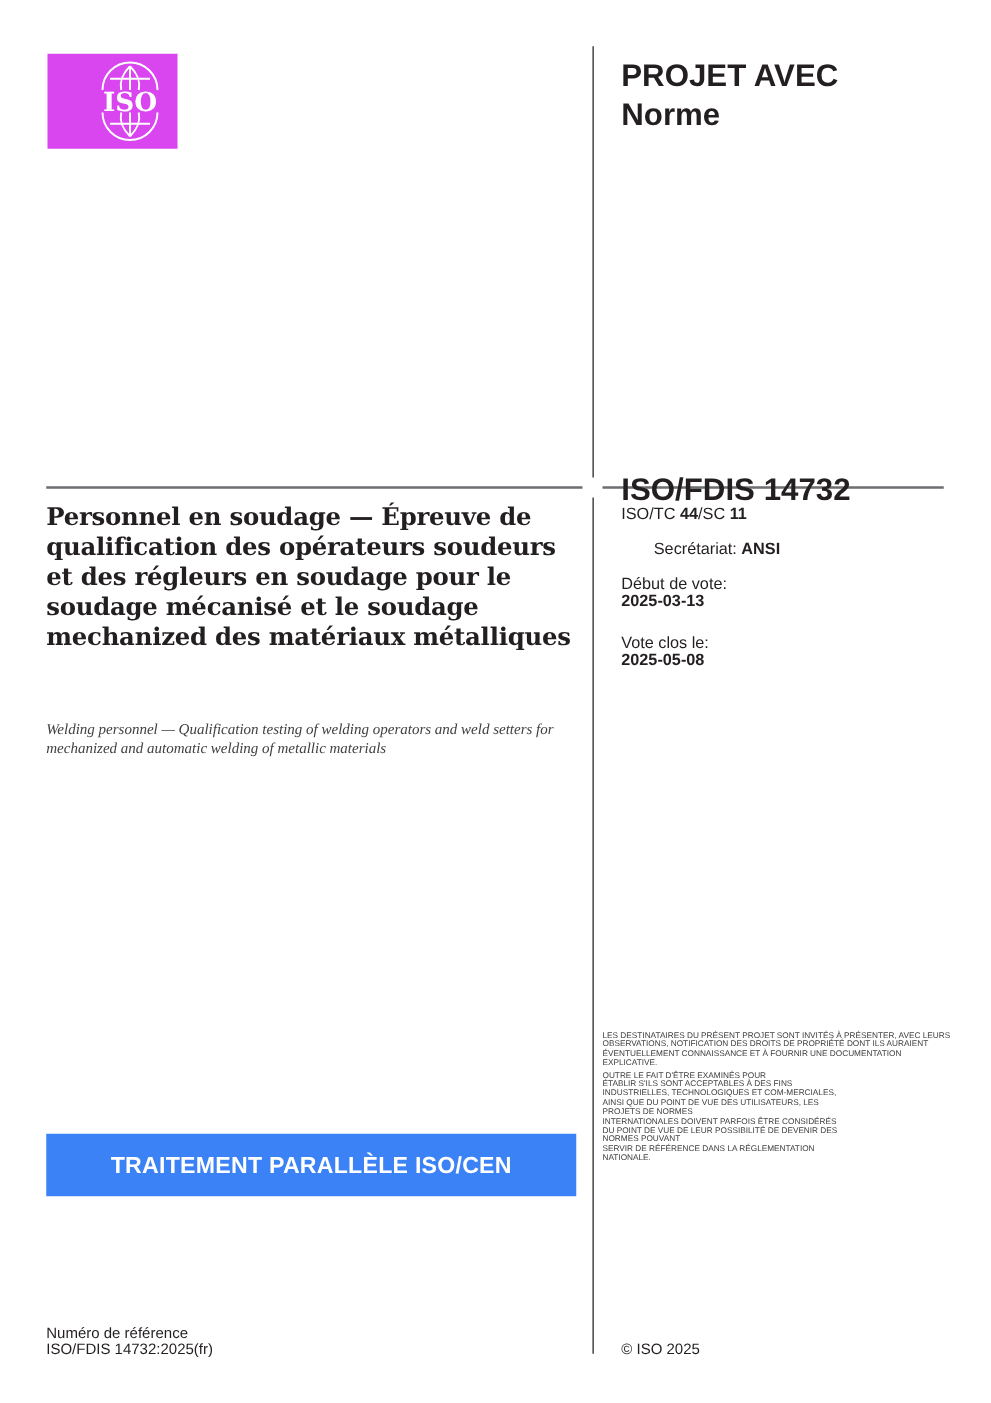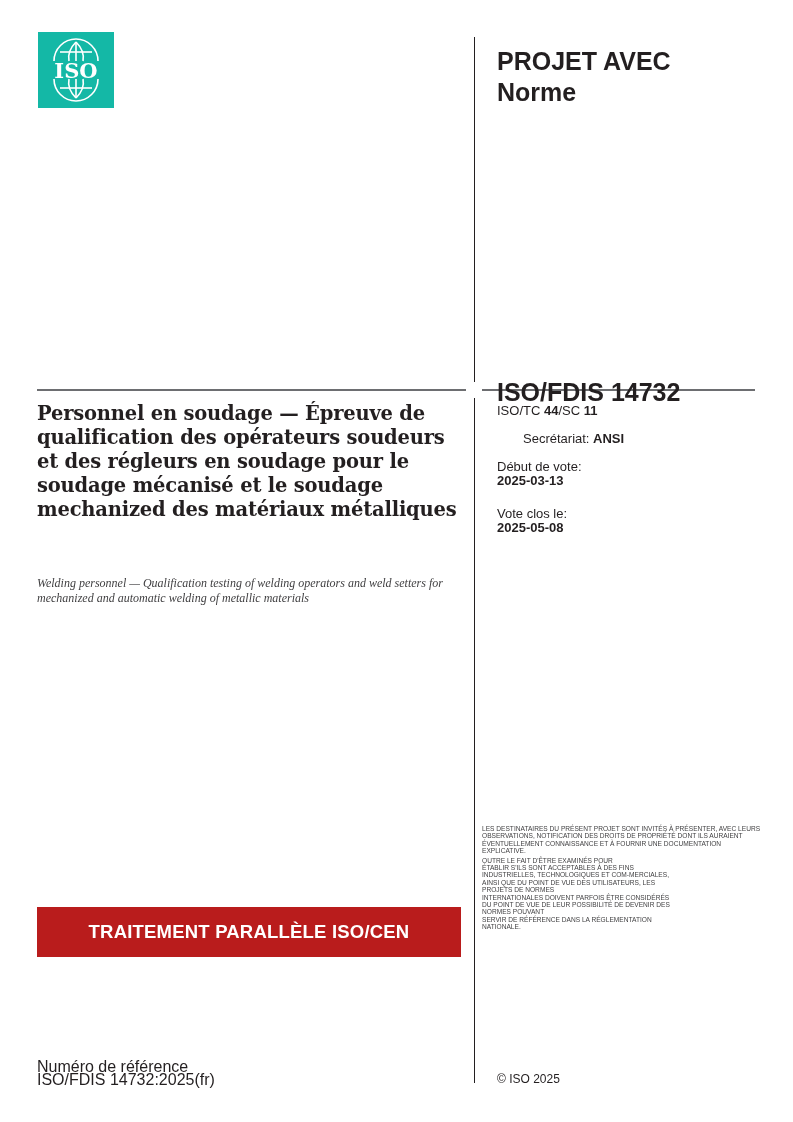--- a/index.html
+++ b/index.html
@@ -1,47 +1,47 @@
 <!DOCTYPE html>
 <html><head>
 <meta charset="utf-8">
 <style>
   html, body { margin: 0; padding: 0; background: #ffffff; }
   body { width: 793px; height: 1122px; position: relative; overflow: hidden; color: #231f20; font-family: "Liberation Sans", sans-serif; }
   .abs { position: absolute; }
 
   
-  #logo { left: 38px; top: 32px; width: 76px; height: 76px; background: #14b8a6; }
+  #logo { left: 38px; top: 43px; width: 76px; height: 76px; background: #d946ef; padding-left: 28px; }
   #logo svg { display: block; width: 76px; height: 76px; }
 
   
   .vrule { background: #231f20; width: 1px; left: 474px; }
   .hrule { background: #6d6e71; height: 1.5px; top: 389px; }
 
   
   #status-block { left: 497px; top: 46px; width: 270px; font-weight: bold; font-size: 25px; line-height: 31px; color: #231f20; }
   #doc-number { left: 497px; top: 353px; font-weight: bold; font-size: 25px; line-height: 30px; color: #231f20; margin-top: 24px; }
 
   
   .meta { left: 497px; font-size: 13px; line-height: 14px; color: #231f20; }
   .meta b { font-weight: bold; }
 
   
   #title-fr { left: 37px; top: 402px; width: 420px; font-family: "DejaVu Serif", serif; font-weight: bold; font-size: 19.5px; line-height: 24px; color: #231f20; letter-spacing: -0.2px; }
   #title-en { left: 37px; top: 576px; width: 420px; font-family: "Liberation Serif", serif; font-style: italic; font-size: 12px; line-height: 14.5px; color: #414042; }
 
   
-  #banner { left: 37px; top: 907px; width: 424px; height: 50px; background: #b91c1c; color: #ffffff; font-weight: bold; font-size: 18.5px; display: flex; align-items: center; justify-content: center; letter-spacing: 0.2px; }
+  #banner { left: 37px; top: 907px; width: 424px; height: 50px; background: #3b82f6; color: #ffffff; font-weight: bold; font-size: 18.5px; display: flex; align-items: center; justify-content: center; letter-spacing: 0.2px; }
 
   
   #notice { left: 482px; top: 825px; width: 280px; font-size: 6.6px; line-height: 7.4px; color: #414042; text-transform: uppercase; }
   #notice p { margin: 0 0 2px 0; }
 
   
-  #ref-block { left: 37px; top: 1060px; font-size: 16px; line-height: 13px; color: #231f20; }
+  #ref-block { left: 37px; top: 1060px; font-size: 12px; line-height: 13px; color: #231f20; }
   #copyright { left: 497px; top: 1073px; font-size: 12px; line-height: 13px; color: #231f20; }
 </style>
 </head>
 <body>
 
 <div id="logo" class="abs">
   <svg viewBox="0 0 76 76" xmlns="http://www.w3.org/2000/svg">
     <g fill="none" stroke="#ffffff" stroke-width="1.6">
       <path d="M16 29 A22 22 0 0 1 60 29"></path>
       <path d="M16 47 A22 22 0 0 0 60 47"></path>

